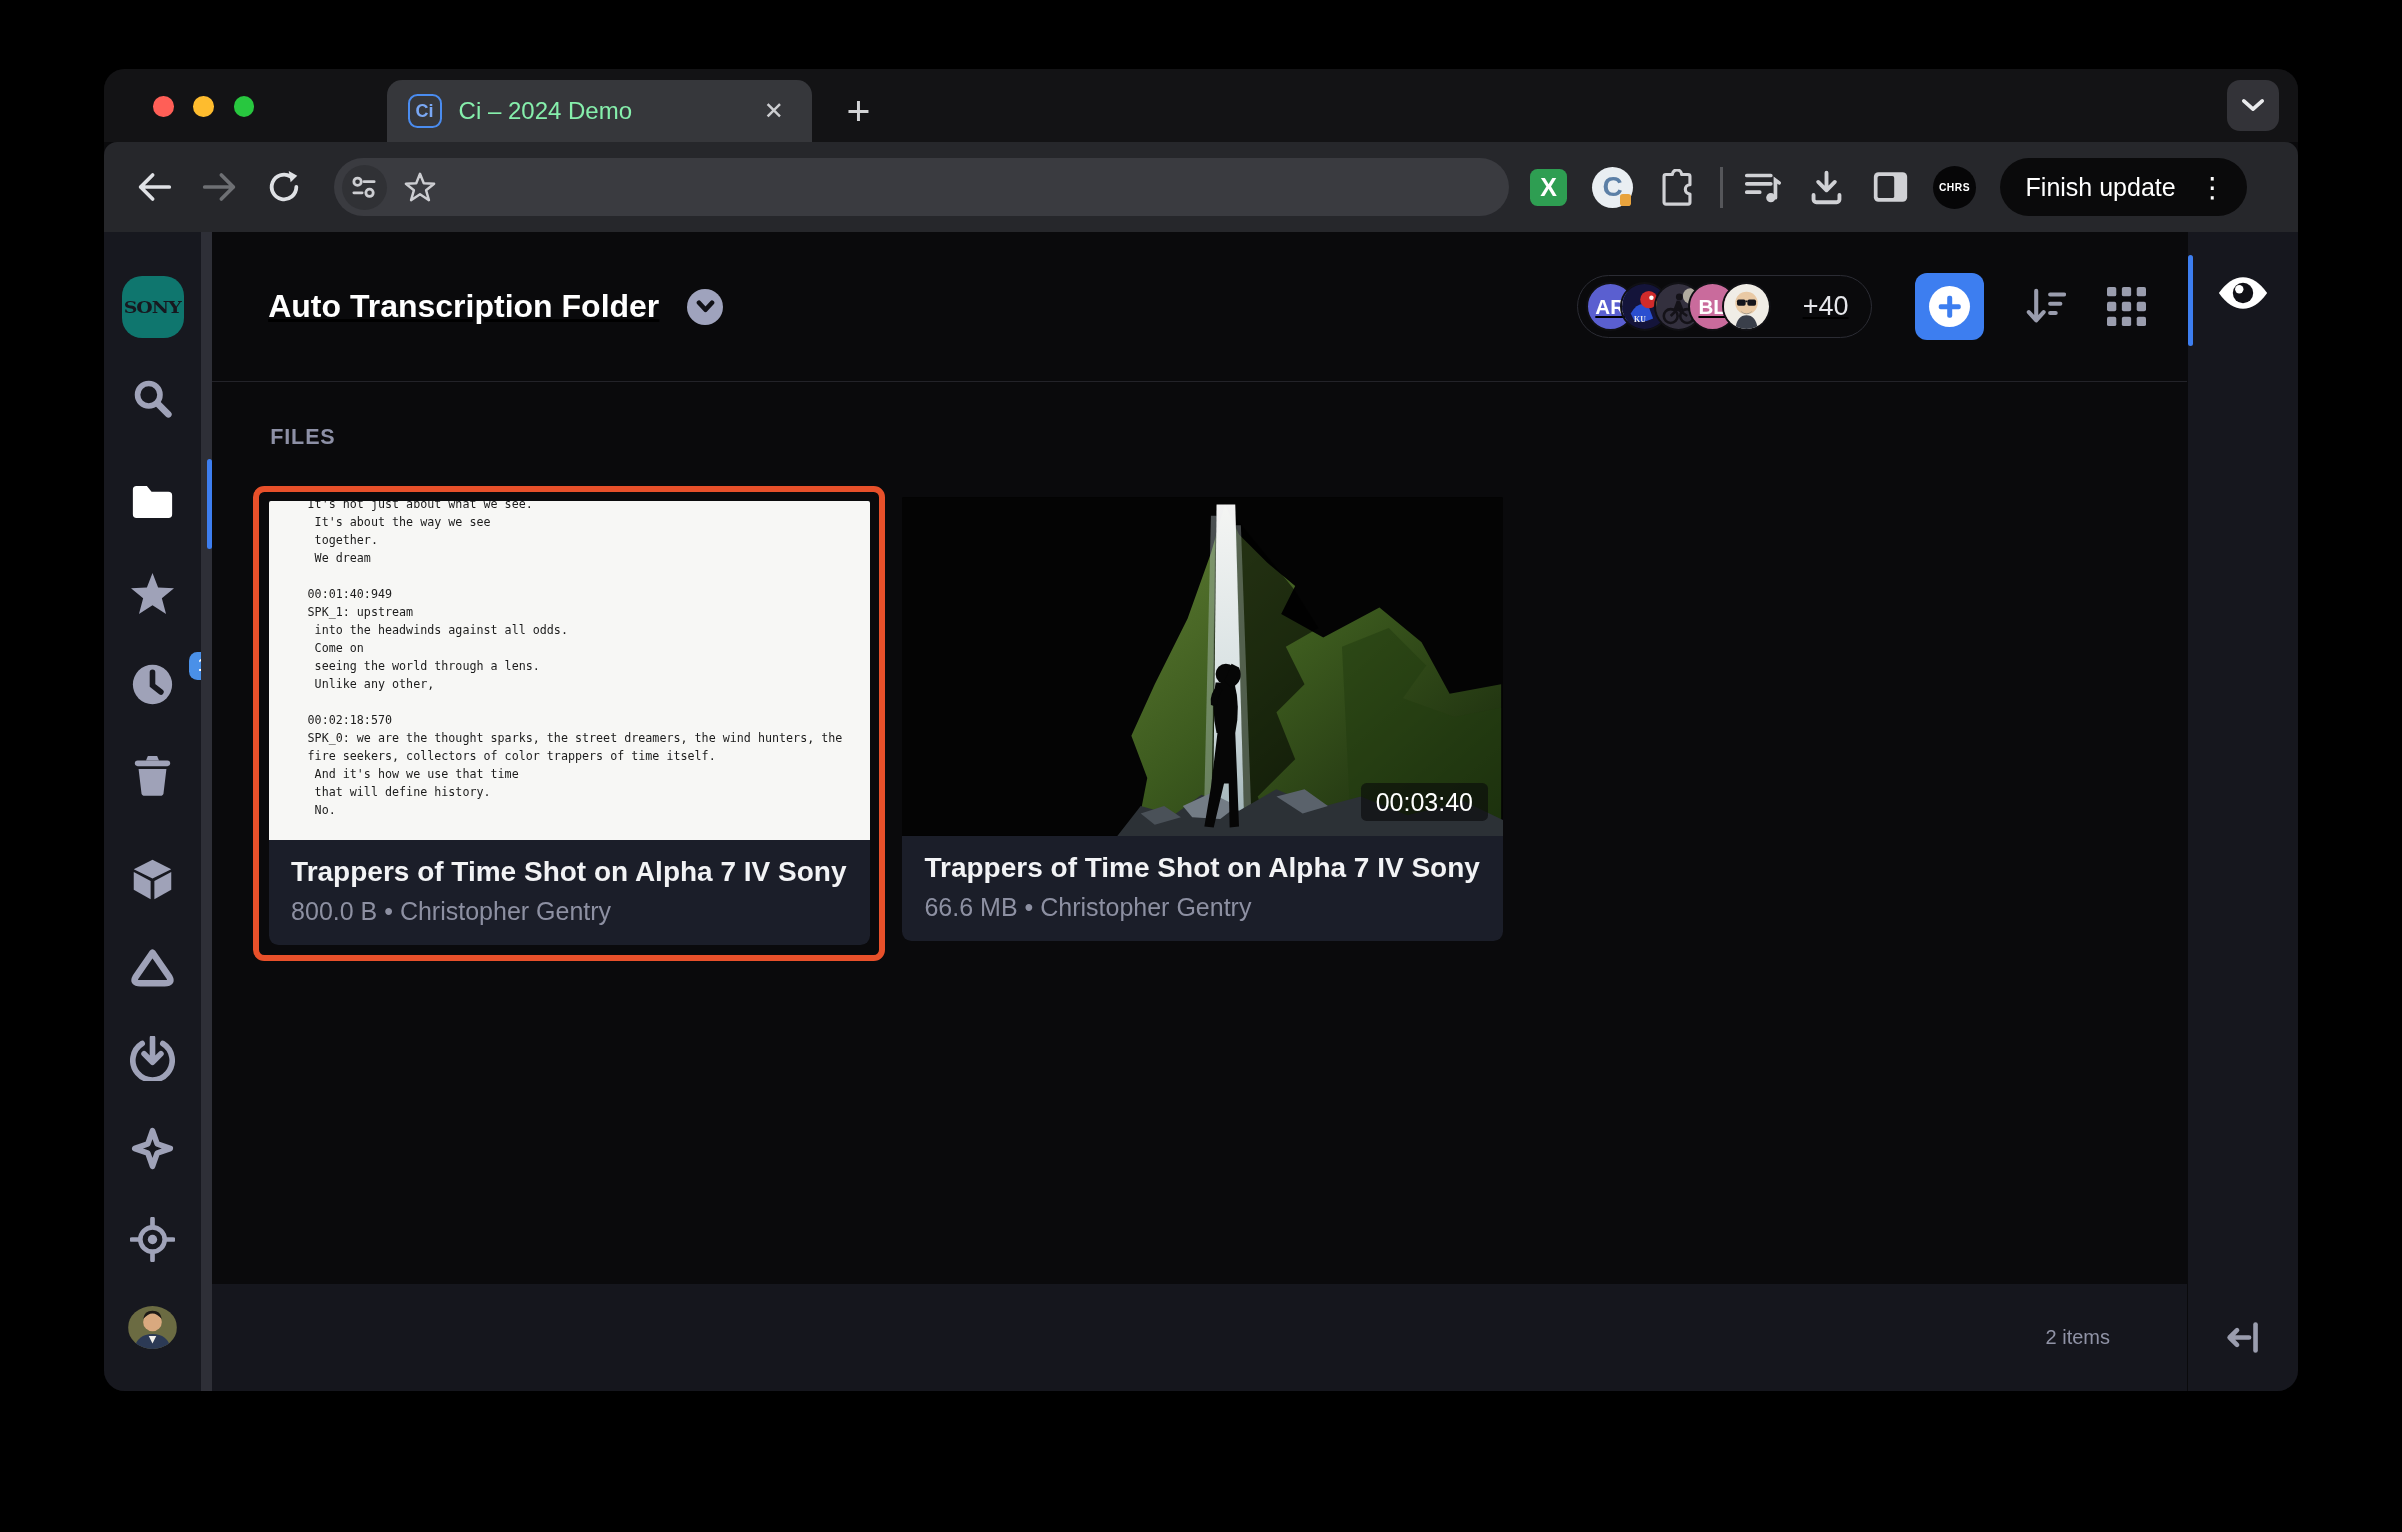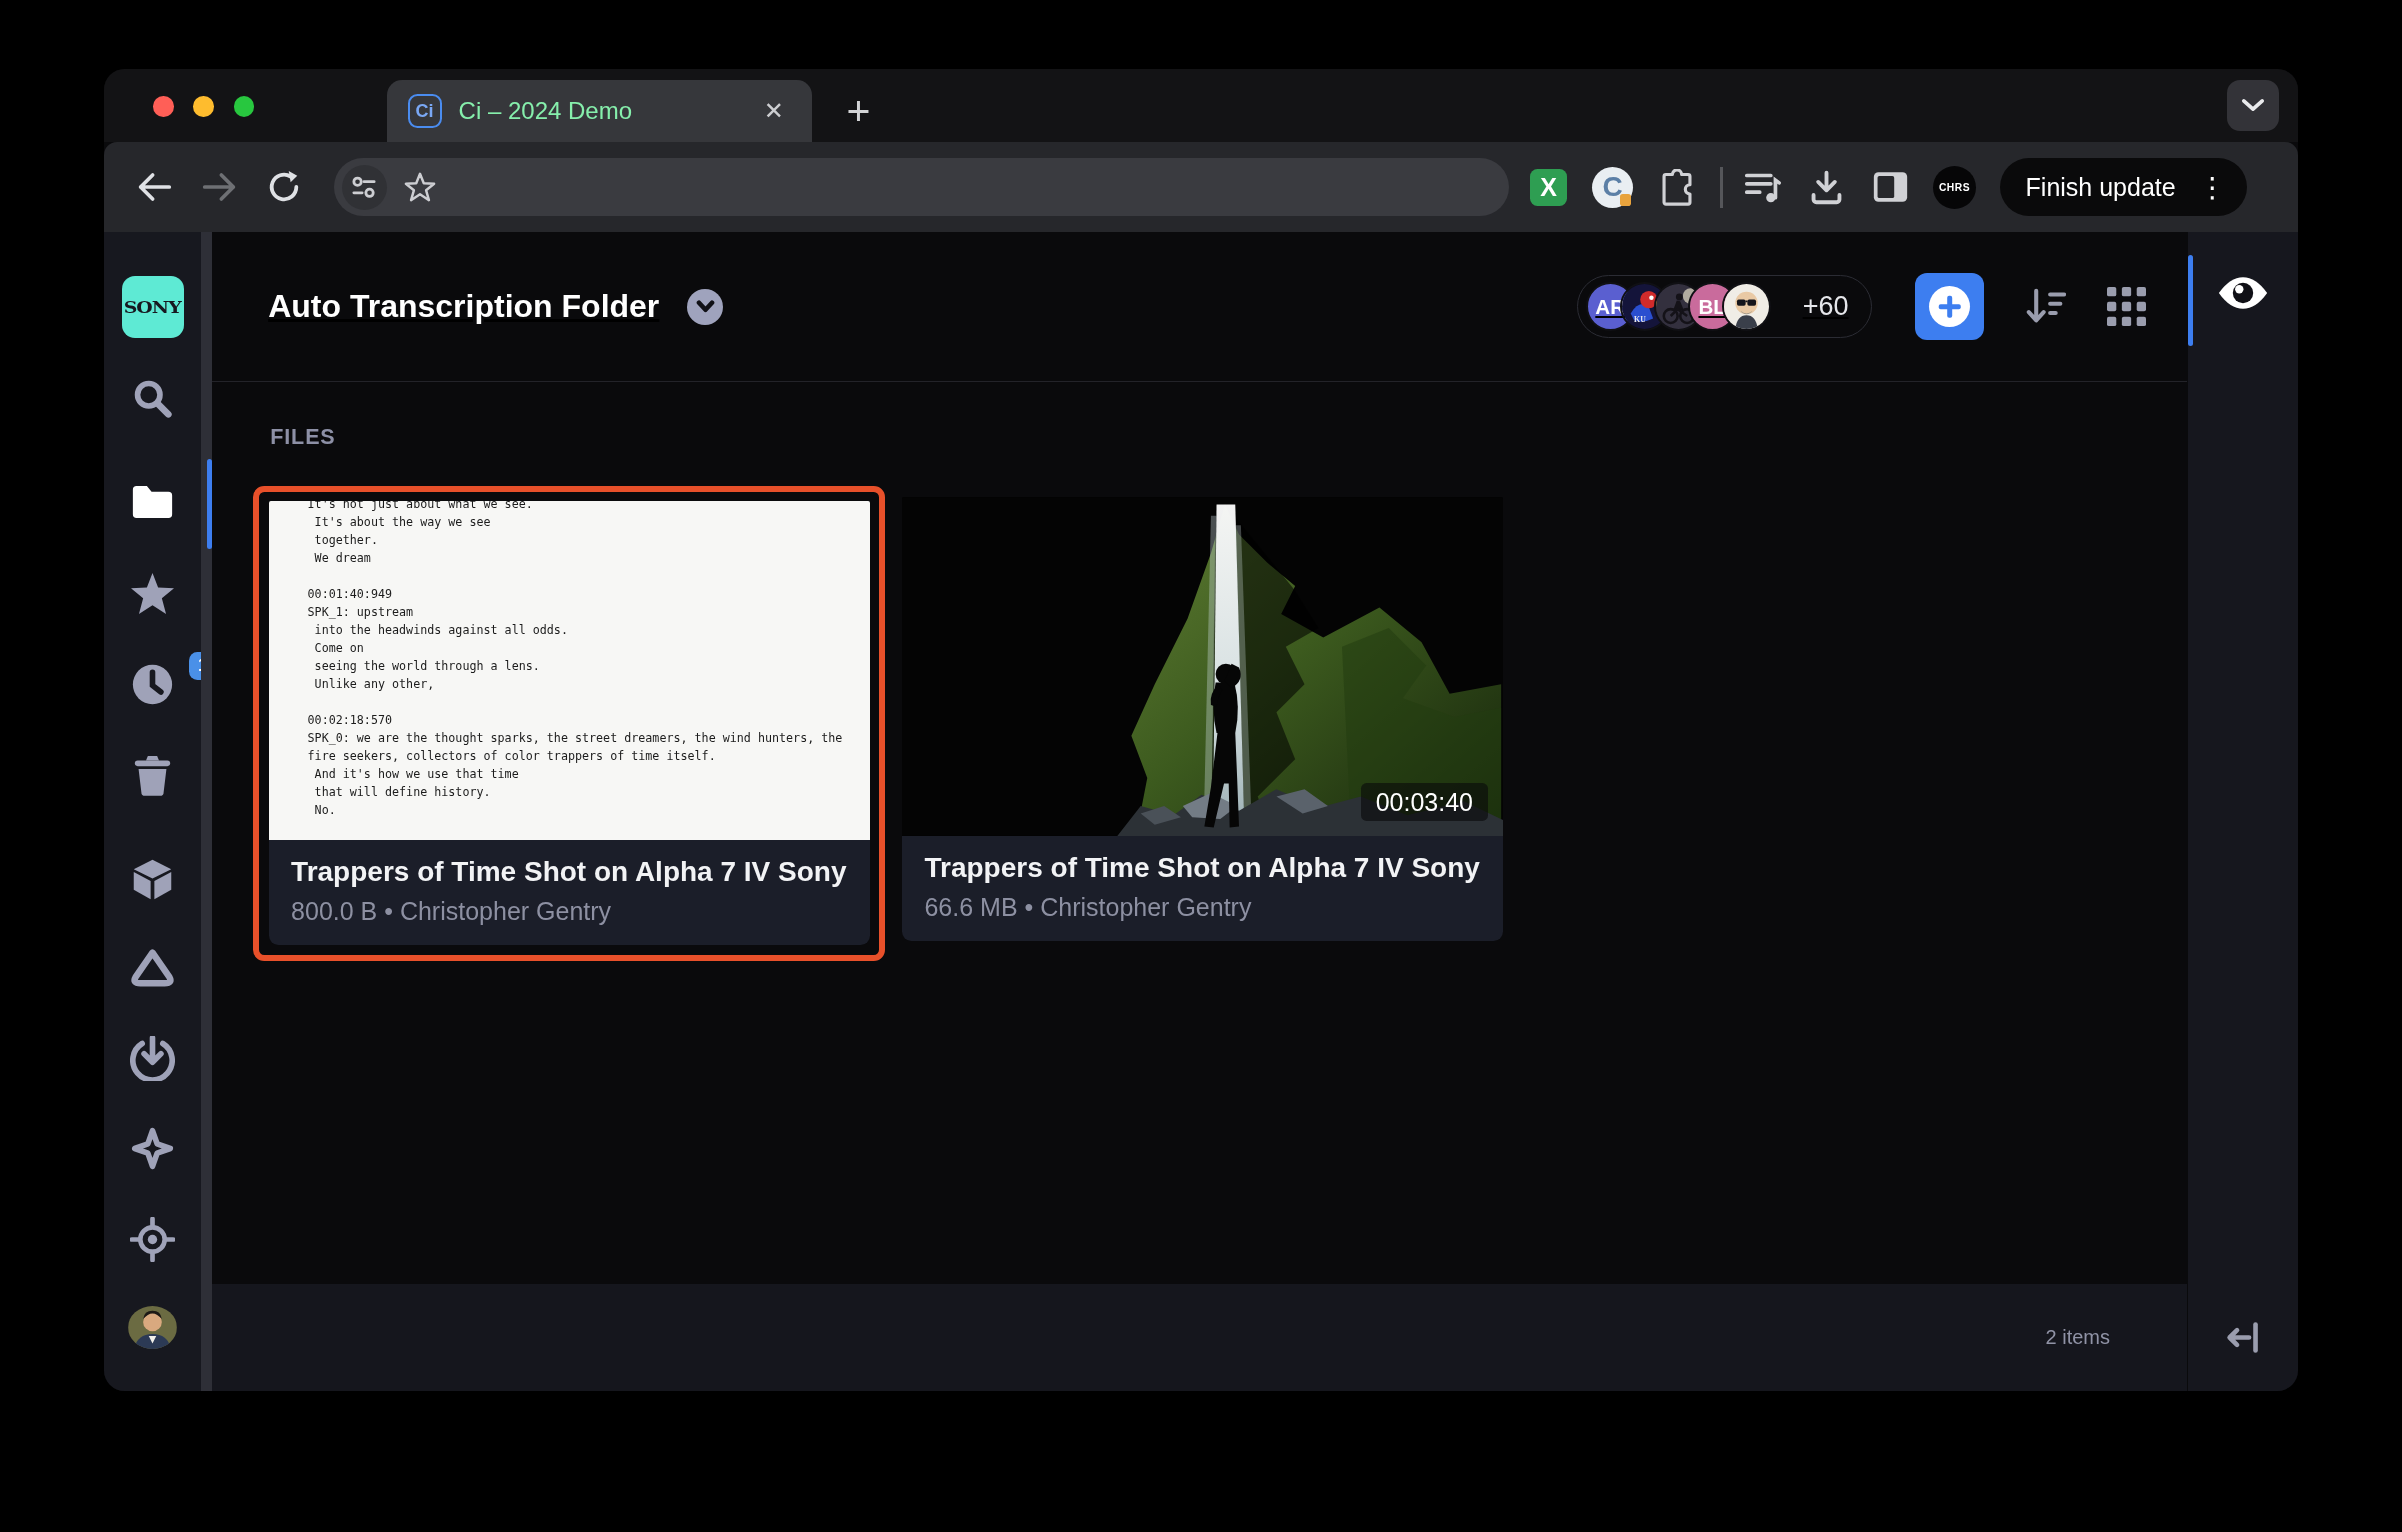--- a/index.html
+++ b/index.html
@@ -41,21 +41,21 @@
           letter-spacing:0.5px; display:flex; align-items:center; justify-content:center; }
   .finish { height:58px; margin-left:20.6px; background:#0a0a0b; border-radius:29px; color:#fff; font-size:25px;
             display:flex; align-items:center; padding:0 13px 0 26px; white-space:nowrap; }
   .dots { color:#fff; font-size:28px; letter-spacing:0; margin-left:15px; padding:0 7.5px; }
 
   
   .page { position:absolute; left:0; top:163px; right:0; bottom:0; display:flex; }
 
   .sidebar { width:97px; background:#17181f; position:relative; flex:none; }
   .s-item { position:absolute; left:0; width:97px; display:flex; justify-content:center; }
-  .sony-tile { width:62px; height:62px; background:#5eead4; border-radius:13px; display:flex; align-items:center; justify-content:center; }
+  .sony-tile { width:62px; height:62px; background:#0f766e; border-radius:20px; display:flex; align-items:center; justify-content:center; }
   .sony-txt { font-family:"DejaVu Serif",serif; font-weight:bold; font-size:18px; letter-spacing:-0.9px; color:#17181f; transform:scaleY(.92) scaleX(1.05); }
   .badge { position:absolute; left:58px; top:-11.2px; min-width:28px; height:28px; background:#4a90e8; border-radius:8.4px;
            color:#fff; font-size:18px; font-weight:bold; display:flex; align-items:center; justify-content:center; }
   .avatar-oval { width:49px; height:43px; border-radius:50%; overflow:hidden; }
 
   .side-strip { width:11.2px; background:#2e2f37; position:relative; flex:none; }
   .strip-indicator { position:absolute; right:0; top:227px; width:5.6px; height:90px; background:#3d7ef0; border-radius:2.8px; }
 
   .main { flex:1; background:#0a0a0c; position:relative; overflow:hidden; }
   .main-header { height:150px; display:flex; align-items:center; padding:0 41px 0 56px; border-bottom:1.9px solid #232329;text-decoration:underline; }
@@ -315,21 +315,21 @@
             <svg width="49" height="49" viewBox="0 0 52 52">
                 <rect width="52" height="52" fill="#f0ede6"></rect>
                 <circle cx="26" cy="22" r="13" fill="#e9c9a4"></circle>
                 <path d="M13 52 Q15 36 26 36 Q37 36 39 52 Z" fill="#3a3f4a"></path>
                 <rect x="15" y="18" width="10" height="7" rx="2" fill="#14141a"></rect>
                 <rect x="27" y="18" width="10" height="7" rx="2" fill="#14141a"></rect>
                 <path d="M25 20 h2" stroke="#14141a" stroke-width="2"></path>
                 <path d="M19 31 Q26 37 33 31 Q30 35 26 35 Q22 35 19 31 Z" fill="#9a958c"></path>
               </svg>
           </div>
-          <span class="overflow-count">+60</span>
+          <span class="overflow-count">+40</span>
         </div>
         <div class="add-btn">
             <div class="add-circle"></div>
           </div>
         <div class="hdr-ic">
           <svg width="41" height="39" viewBox="0 0 44 42">
               <path d="M12 4 V34 M4 27 L12 36 L20 27" stroke="#9a9dae" stroke-width="4.4" fill="none" stroke-linecap="round" stroke-linejoin="round"></path>
               <path d="M27 8 H42 M27 18 H38 M27 28 H33" stroke="#9a9dae" stroke-width="4.4" stroke-linecap="round"></path>
             </svg>
         </div>

